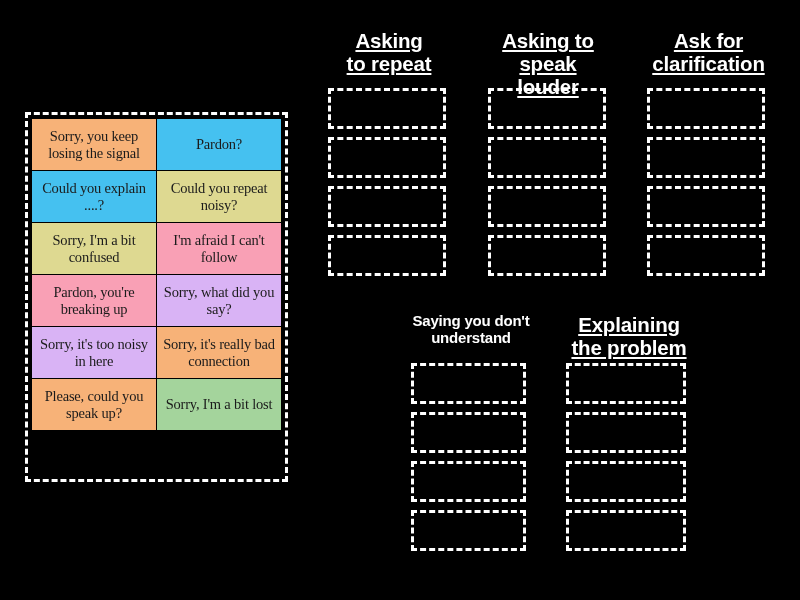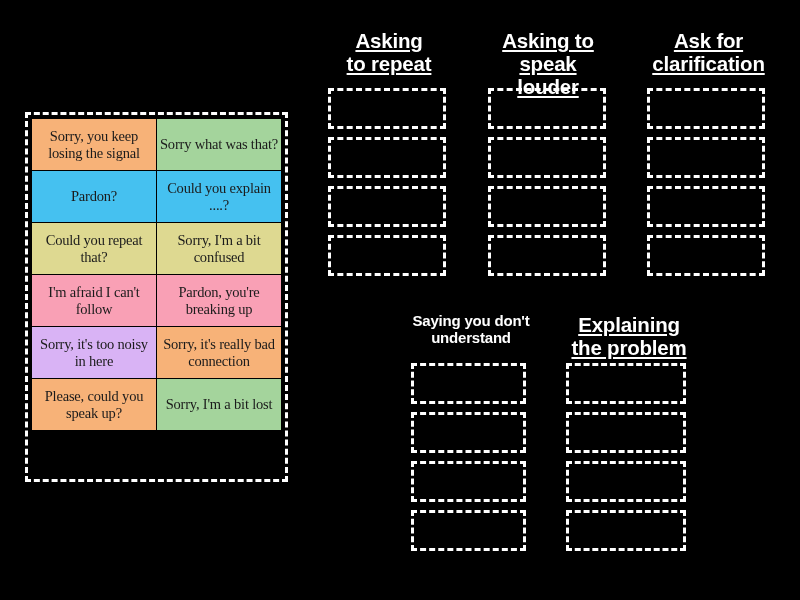--- a/index.html
+++ b/index.html
@@ -77,27 +77,27 @@
     width: 100%;
     background: transparent;
   }
 </style>
 </head>
 <body>
 
 <div id="tile-bank">
   <div id="tile-grid">
       <div class="tile" style="background: rgb(247, 178, 120);">Sorry, you keep losing the signal</div>
-      <div class="tile" style="background: rgb(164, 212, 156);">Sorry what was that?</div>
       <div class="tile" style="background: rgb(69, 193, 240);">Pardon?</div>
       <div class="tile" style="background: rgb(69, 193, 240);">Could you explain ....?</div>
-      <div class="tile" style="background: rgb(222, 217, 145);">Could you repeat that?</div>
+      <div class="tile" style="background: rgb(222, 217, 145);">Could you repeat noisy?</div>
       <div class="tile" style="background: rgb(222, 217, 145);">Sorry, I'm a bit confused</div>
       <div class="tile" style="background: rgb(249, 160, 181);">I'm afraid I can't follow</div>
       <div class="tile" style="background: rgb(249, 160, 181);">Pardon, you're breaking up</div>
+      <div class="tile" style="background: rgb(217, 179, 245);">Sorry, what did you say?</div>
       <div class="tile" style="background: rgb(217, 179, 245);">Sorry, it's too noisy in here</div>
       <div class="tile" style="background: rgb(247, 178, 120);">Sorry, it's really bad connection</div>
       <div class="tile" style="background: rgb(247, 178, 120);">Please, could you speak up?</div>
       <div class="tile" style="background: rgb(164, 212, 156);">Sorry, I'm a bit lost</div>
     </div>
 </div>
 
 <div class="col-heading heading-lg" style="left:328px; top:30px; width:122px;">Asking<br>to repeat</div>
 <div class="dropzone-col" style="left:328px; top:88px; width:118px;">
     <div class="dropzone"></div>

